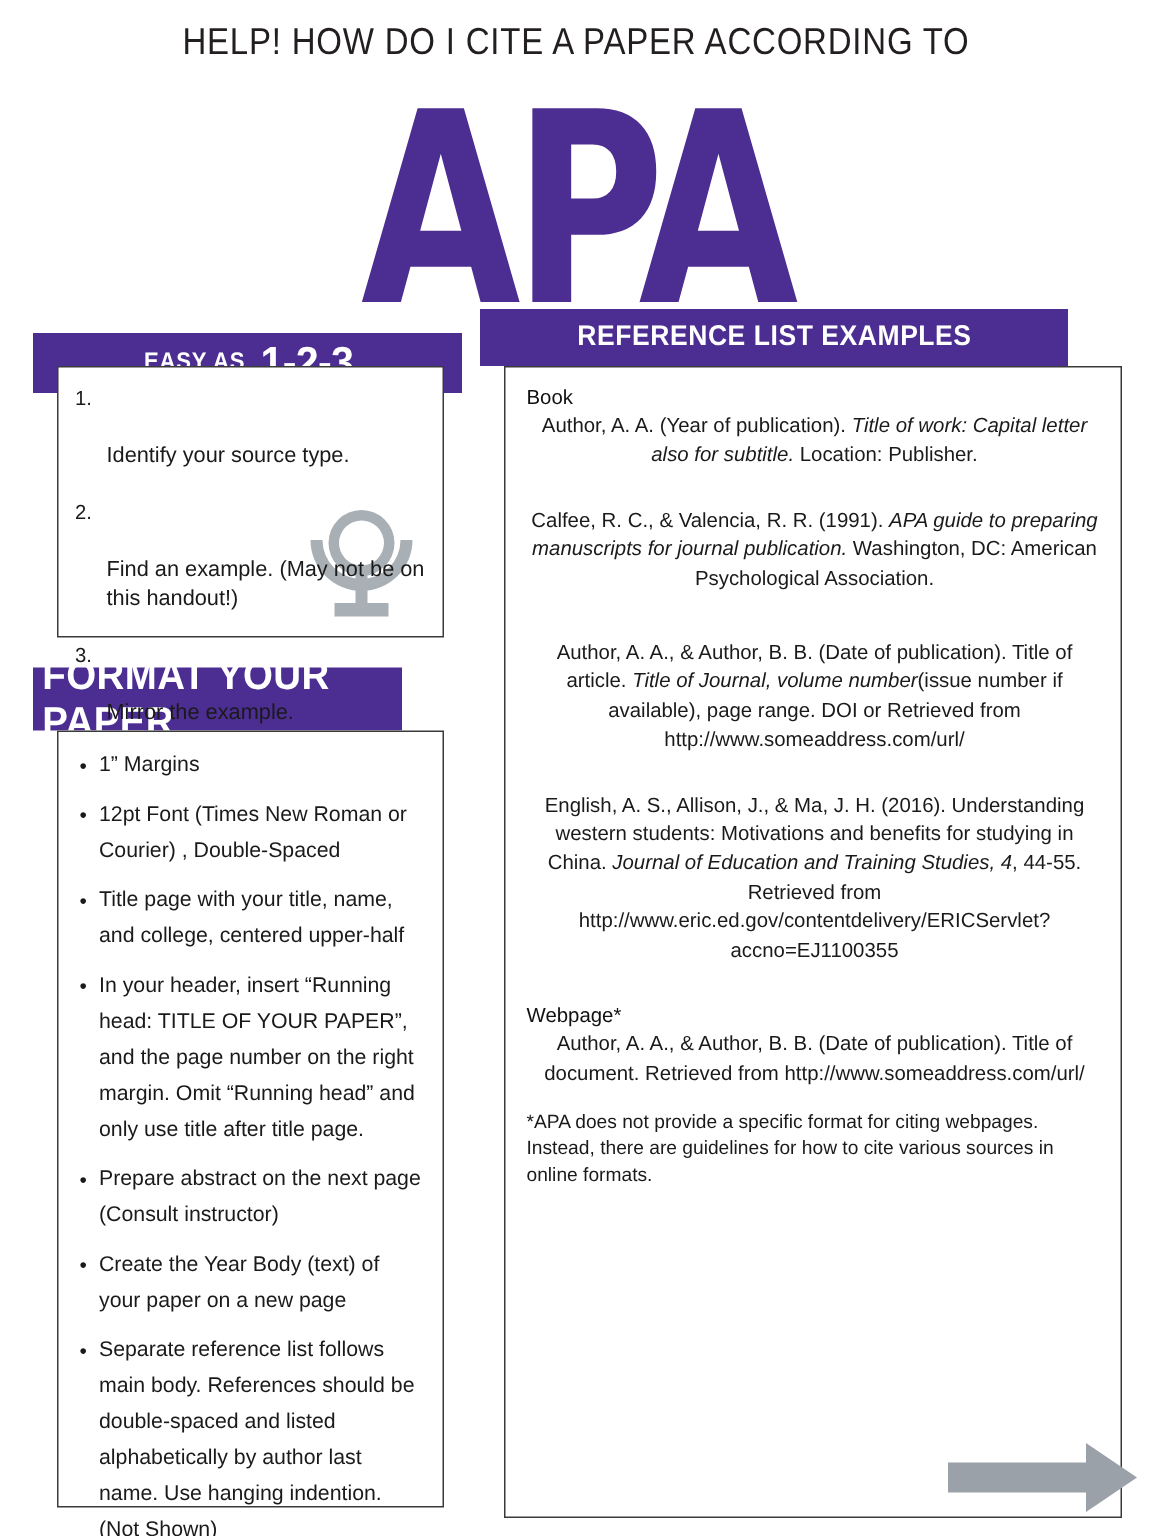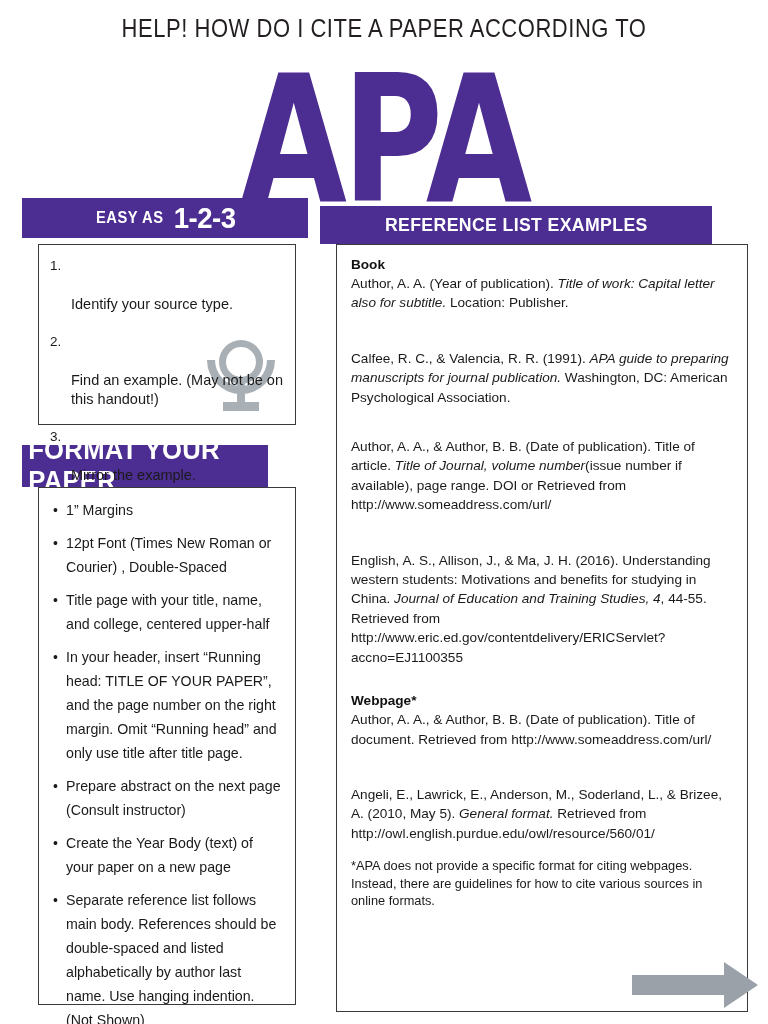--- a/index.html
+++ b/index.html
@@ -58,21 +58,21 @@
     color: #ffffff;
     display: flex;
     align-items: center;
     justify-content: center;
     font-family: "Liberation Sans Narrow", "Liberation Sans", sans-serif;
     font-weight: 700;
     letter-spacing: 0.3px;
   }
 
   #bar-easy {
-    left: 22px; top: 198px;
+    left: 22px; top: 222px;
     width: 286px; height: 40px;
   }
   #bar-easy .small-caps {
     font-size: 16px;
     letter-spacing: 0.6px;
     transform: scaleX(0.92);
   }
   #bar-easy .big-num {
     font-size: 29px;
     margin-left: 6px;
@@ -175,30 +175,31 @@
   .format-text { flex: 1 1 auto; }
 
   
   #reference-body {
     padding: 10px 12px 0 14px;
     position: relative;
   }
   .ref-group { margin-bottom: 0; }
   .ref-heading {
     font-size: 13.6px;
-    font-weight: 700;
+    font-weight: 400;
     line-height: 19px;
     color: #111111;
   }
   .ref-entry {
     font-size: 13.6px;
     line-height: 19.4px;
     color: #1a1a1a;
-  }
-  .ref-entry.spaced { margin-top: 36px; }
+    text-align: center;
+  }
+  .ref-entry.spaced { margin-top: 24px; }
   .ref-entry i { font-style: italic; }
   .ref-gap-lg { height: 30px; }
   .ref-gap-md { height: 24px; }
 
   #ref-footnote {
     font-size: 12.8px;
     line-height: 17.5px;
     color: #1a1a1a;
     margin-top: 14px;
   }
@@ -305,21 +306,20 @@
     <div class="ref-group">
       <div class="ref-entry"><span>Author, A. A., &amp; Author, B. B. (Date of publication). Title of article. </span><i>Title of Journal, volume number</i><span>(issue number if available), page range. DOI or Retrieved from http://www.someaddress.com/url/</span></div>
       <div class="ref-entry spaced"><span>English, A. S., Allison, J., &amp; Ma, J. H. (2016). Understanding western students: Motivations and benefits for studying in China. </span><i>Journal of Education and Training Studies, 4</i><span>, 44-55. Retrieved from http://www.eric.ed.gov/contentdelivery/ERICServlet?accno=EJ1100355</span></div>
     </div>
 
     <div class="ref-gap-md"></div>
 
     <div class="ref-group">
       <div class="ref-heading">Webpage*</div>
       <div class="ref-entry"><span>Author, A. A., &amp; Author, B. B. (Date of publication). Title of document. Retrieved from http://www.someaddress.com/url/</span></div>
-      <div class="ref-entry spaced"><span>Angeli, E., Lawrick, E., Anderson, M., Soderland, L., &amp; Brizee, A. (2010, May 5). </span><i>General format.</i><span> Retrieved from http://owl.english.purdue.edu/owl/resource/560/01/</span></div>
     </div>
 
     <div id="ref-footnote">*APA does not provide a specific format for citing webpages. Instead, there are guidelines for how to cite various sources in online formats.</div>
   </div>
 </div>
 
 <svg id="arrow-icon" viewBox="0 0 126 46">
   <path d="M0 13 L92 13 L92 0 L126 23 L92 46 L92 33 L0 33 Z" fill="#9AA1A8"></path>
 </svg>
 

